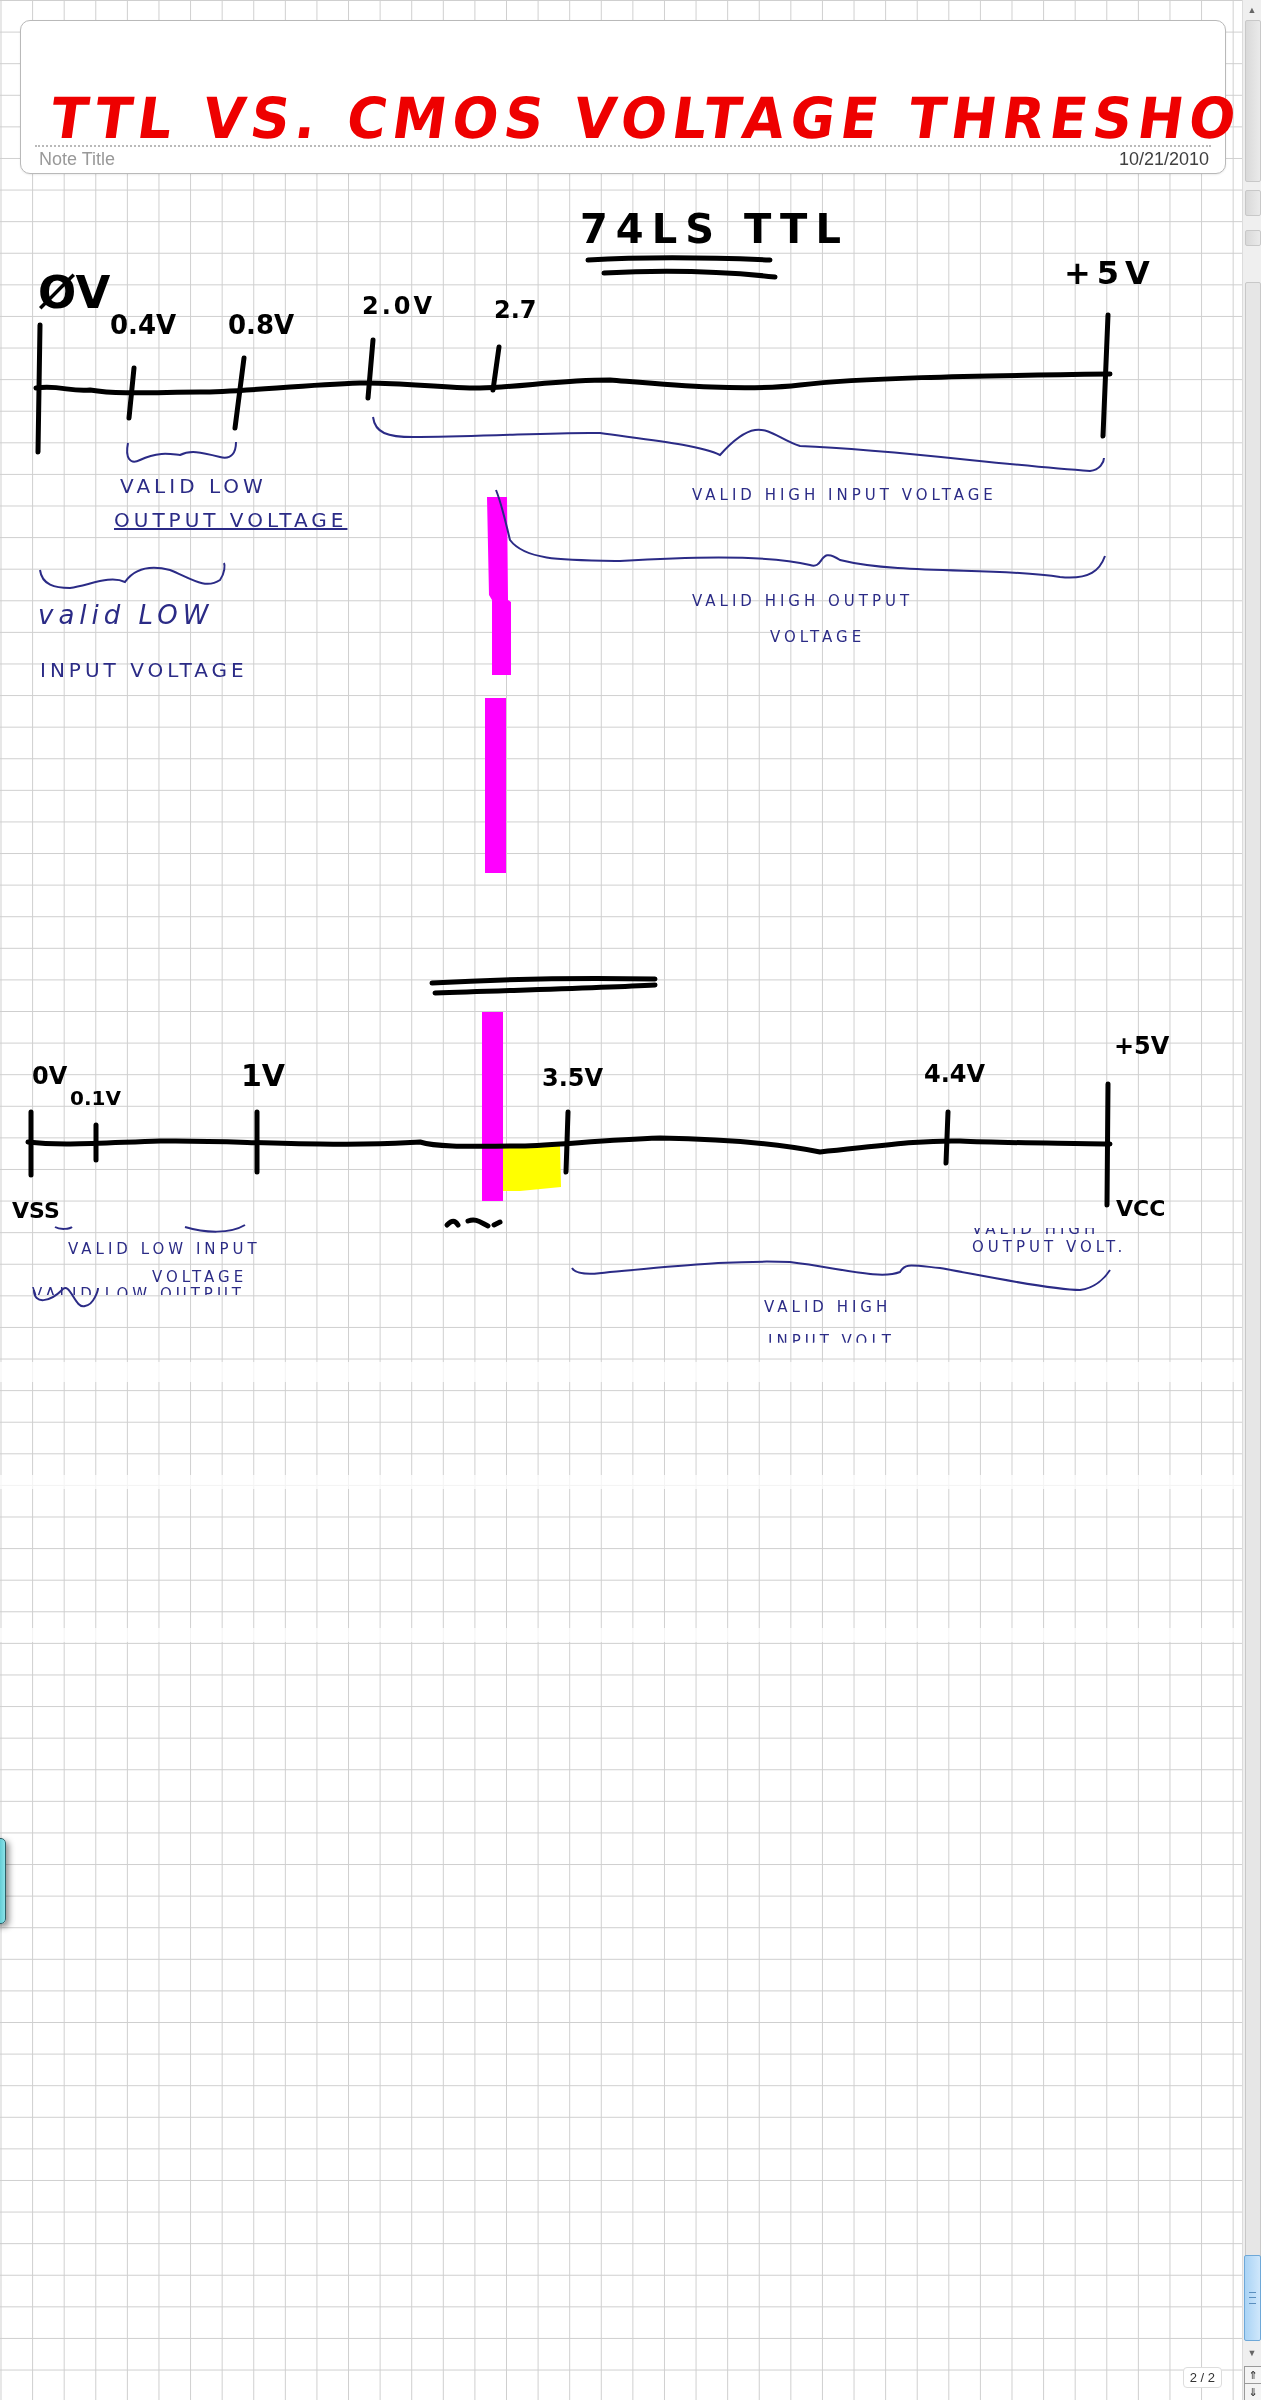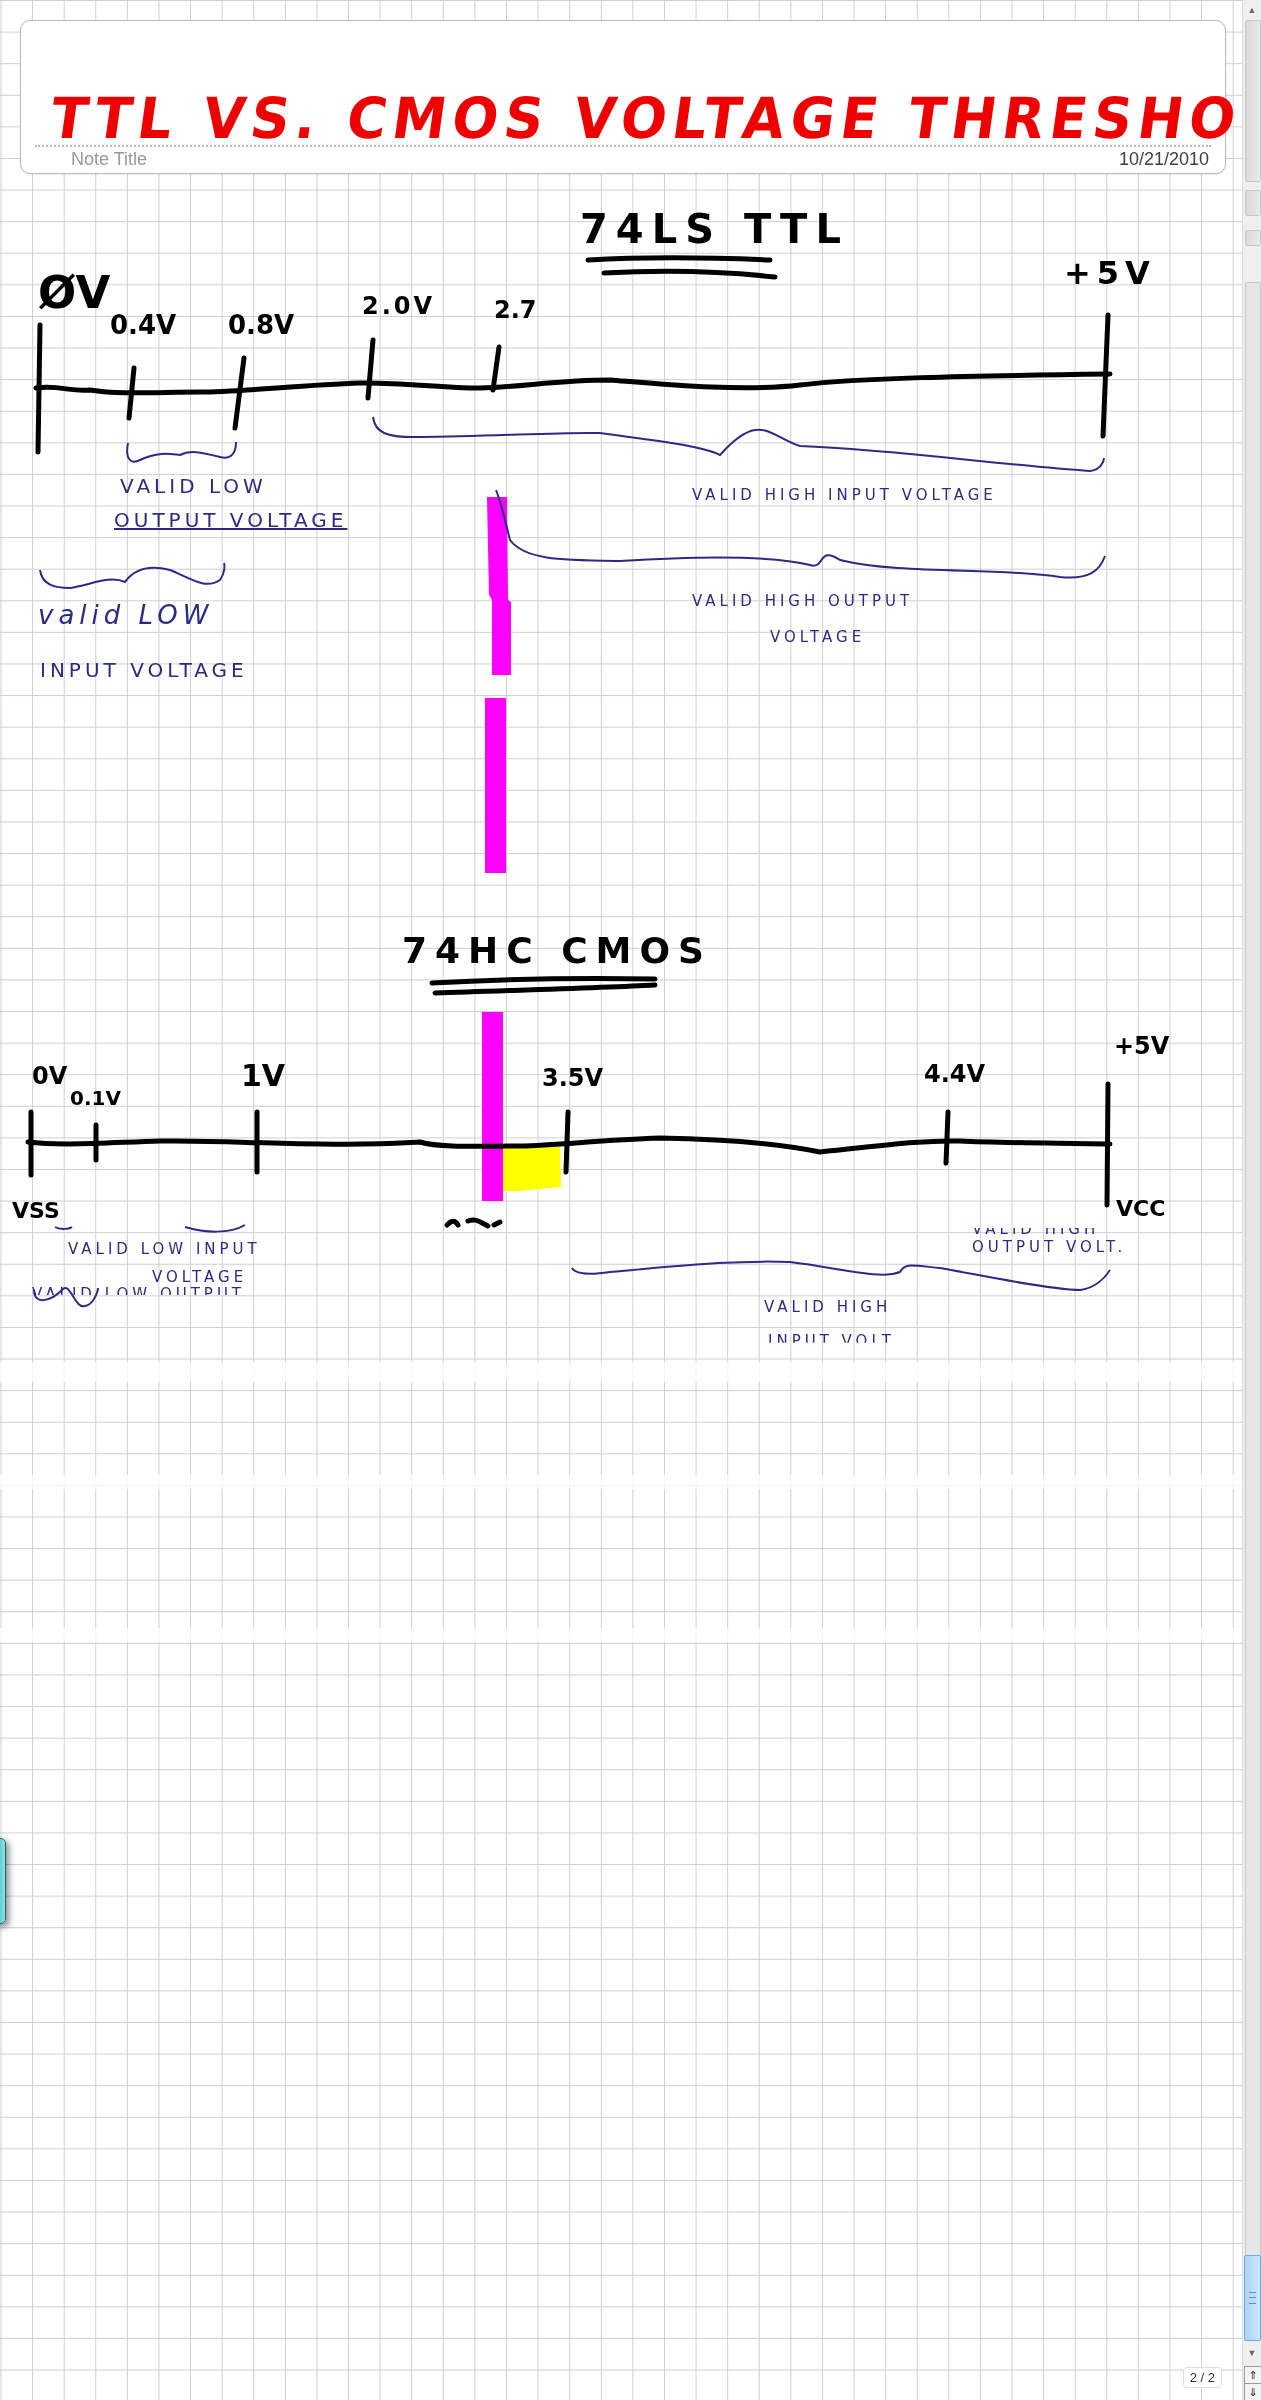--- a/index.html
+++ b/index.html
@@ -38,21 +38,21 @@
     color: #ee0000; font-weight: bold;
     transform: skewX(-8deg) scaleY(1.05);
     white-space: nowrap;
   }
   .title-rule {
     position: absolute; left: 14px; right: 14px; top: 124px;
     border-top: 2px dotted #b9b9b9;
   }
   .title-label {
     position: absolute; left: 18px; top: 128px;
-    font-size: 18px; color: #999999; margin-left: 32px;
+    font-size: 18px; color: #999999;
   }
   .title-date {
     position: absolute; right: 16px; top: 128px;
     font-size: 18px; color: #404040;
   }
 
   svg.ink { position: absolute; left: 0; top: 0; overflow: visible; }
   .hw {
     font-family: "DejaVu Sans", sans-serif;
     position: absolute; white-space: nowrap;
@@ -196,21 +196,20 @@
   <div class="hw black" style="left:1064px;top:254px;font-size:32px;letter-spacing:6px;">+5V</div>
 
   <div class="hw blue" style="left:120px;top:474px;font-size:20px;">VALID LOW</div>
   <div class="hw blue" style="left:114px;top:508px;font-size:20px;text-decoration:underline;">OUTPUT VOLTAGE</div>
   <div class="hw blue-lg" style="left:38px;top:600px;">valid LOW</div>
   <div class="hw blue" style="left:40px;top:658px;font-size:20px;">INPUT VOLTAGE</div>
   <div class="hw blue" style="left:692px;top:486px;">VALID HIGH INPUT VOLTAGE</div>
   <div class="hw blue" style="left:692px;top:592px;">VALID HIGH OUTPUT</div>
   <div class="hw blue" style="left:770px;top:628px;">VOLTAGE</div>
 
-  <div class="hw black" style="left:402px;top:930px;font-size:36px;letter-spacing:8px;">74HC CMOS</div>
   <div class="hw black" style="left:20px;top:1062px;font-size:24px;margin-left:12px;">0V</div>
   <div class="hw black" style="left:70px;top:1086px;font-size:20px;">0.1V</div>
   <div class="hw black" style="left:241px;top:1058px;font-size:30px;">1V</div>
   <div class="hw black" style="left:542px;top:1064px;font-size:24px;">3.5V</div>
   <div class="hw black" style="left:924px;top:1060px;font-size:24px;">4.4V</div>
   <div class="hw black" style="left:1114px;top:1032px;font-size:24px;">+5V</div>
   <div class="hw black" style="left:12px;top:1198px;font-size:22px;">VSS</div>
   <div class="hw black" style="left:1116px;top:1196px;font-size:22px;">VCC</div>
 
   <div class="hw blue" style="left:68px;top:1240px;">VALID LOW INPUT</div>

